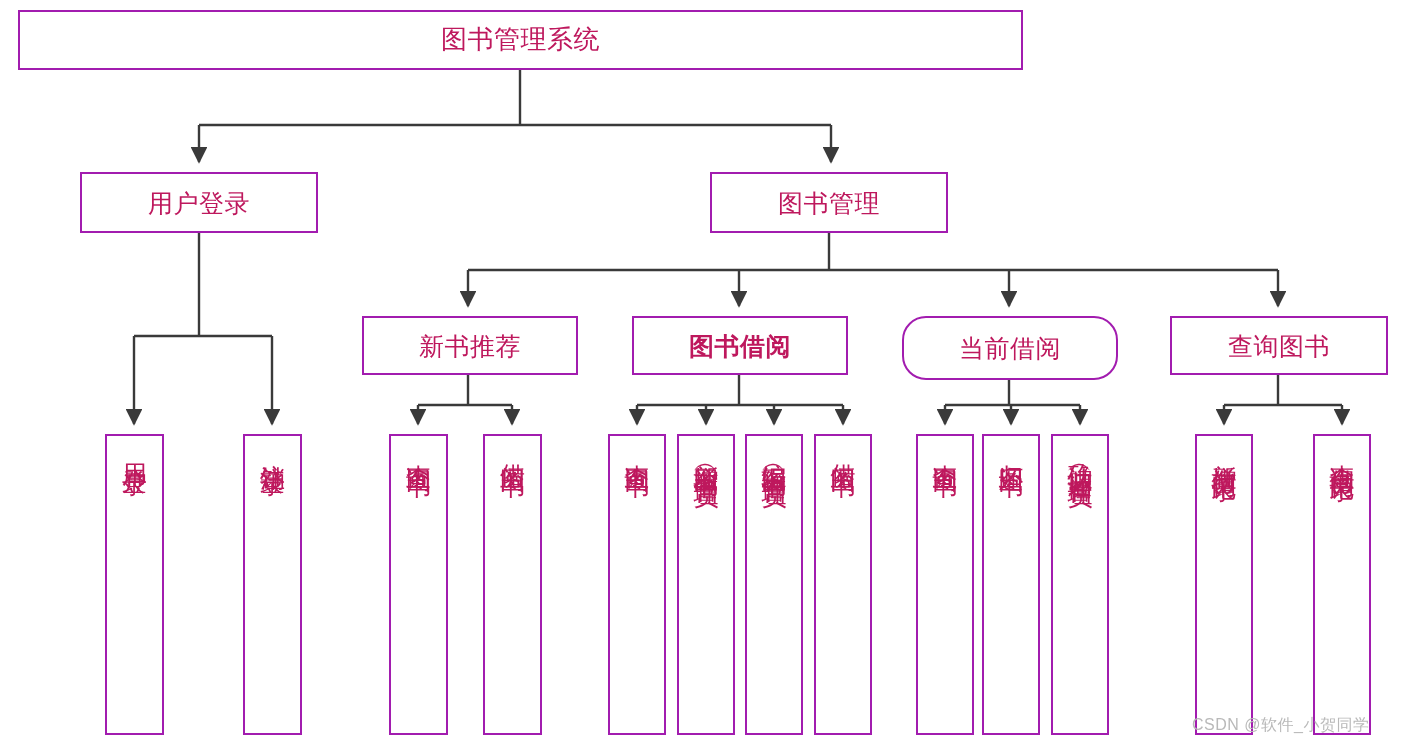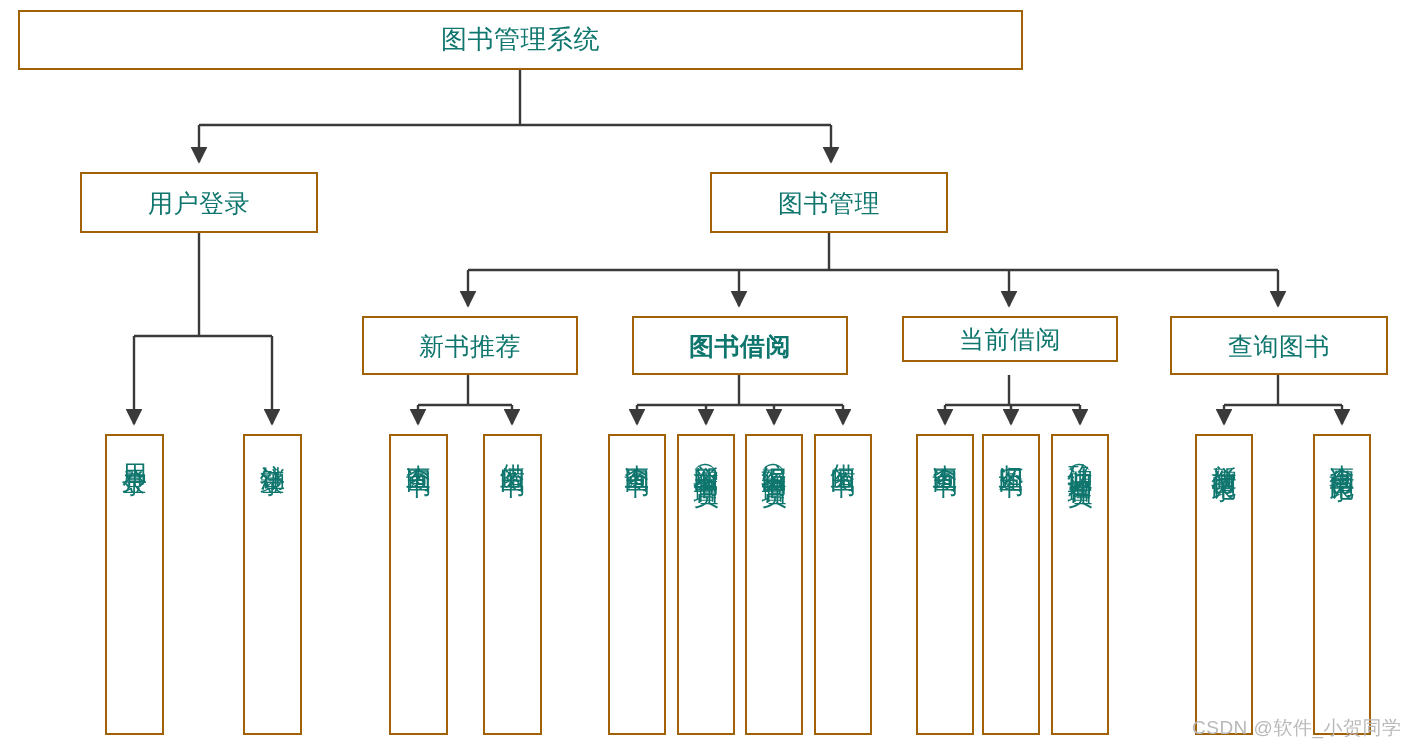--- a/index.html
+++ b/index.html
@@ -11,25 +11,25 @@
   #canvas{position:relative;width:1405px;height:747px;background:#ffffff;}
 
   
   #wires{position:absolute;left:0;top:0;width:1405px;height:747px;}
 
   
   .node{
     position:absolute;
     box-sizing:border-box;
     background:#ffffff;
-    border:2px solid #a16207;
+    border:2px solid #a21caf;
     display:flex;
     align-items:center;
     justify-content:center;
-    color:#0f766e;
+    color:#be185d;
   }
   .node .label{
     display:block;
     line-height:1.12;
     white-space:nowrap;
     letter-spacing:0.5px;
   }
   
   .node.h .label{
     writing-mode:horizontal-tb;
@@ -44,21 +44,21 @@
   }
   .node.v .label{
     writing-mode:vertical-rl;
     text-orientation:upright;
     font-size:25px;
     letter-spacing:3px;
     line-height:1.0;
   }
   .watermark{
     position:absolute;
-    font-size:19px;
+    font-size:16px;
     color:#b9b9b9;
     white-space:nowrap;
     letter-spacing:0.5px;
     pointer-events:none;
   }
 </style>
 </head>
 <body>
 
 <div id="canvas">
@@ -123,21 +123,21 @@
   <div class="node h" style="left:362px;top:316px;width:216px;height:59px;">
     <span class="label">新书推荐</span>
   </div>
 
   <div class="node h" style="left:710px;top:172px;width:238px;height:61px;">
     <span class="label">图书管理</span>
   </div>
   <div class="node h" style="left:632px;top:316px;width:216px;height:59px;font-weight:bold;">
     <span class="label">图书借阅</span>
   </div>
-  <div class="node h" style="left:902px;top:316px;width:216px;height:46px;">
+  <div class="node h" style="left:902px;top:316px;width:216px;height:64px;border-radius:24px;">
     <span class="label">当前借阅</span>
   </div>
   <div class="node h" style="left:1170px;top:316px;width:218px;height:59px;">
     <span class="label">查询图书</span>
   </div>
 
   <div class="node v" style="left:105px;top:434px;width:59px;height:301px;">
     <span class="label">用户登录</span>
   </div>
   <div class="node v" style="left:243px;top:434px;width:59px;height:301px;">

